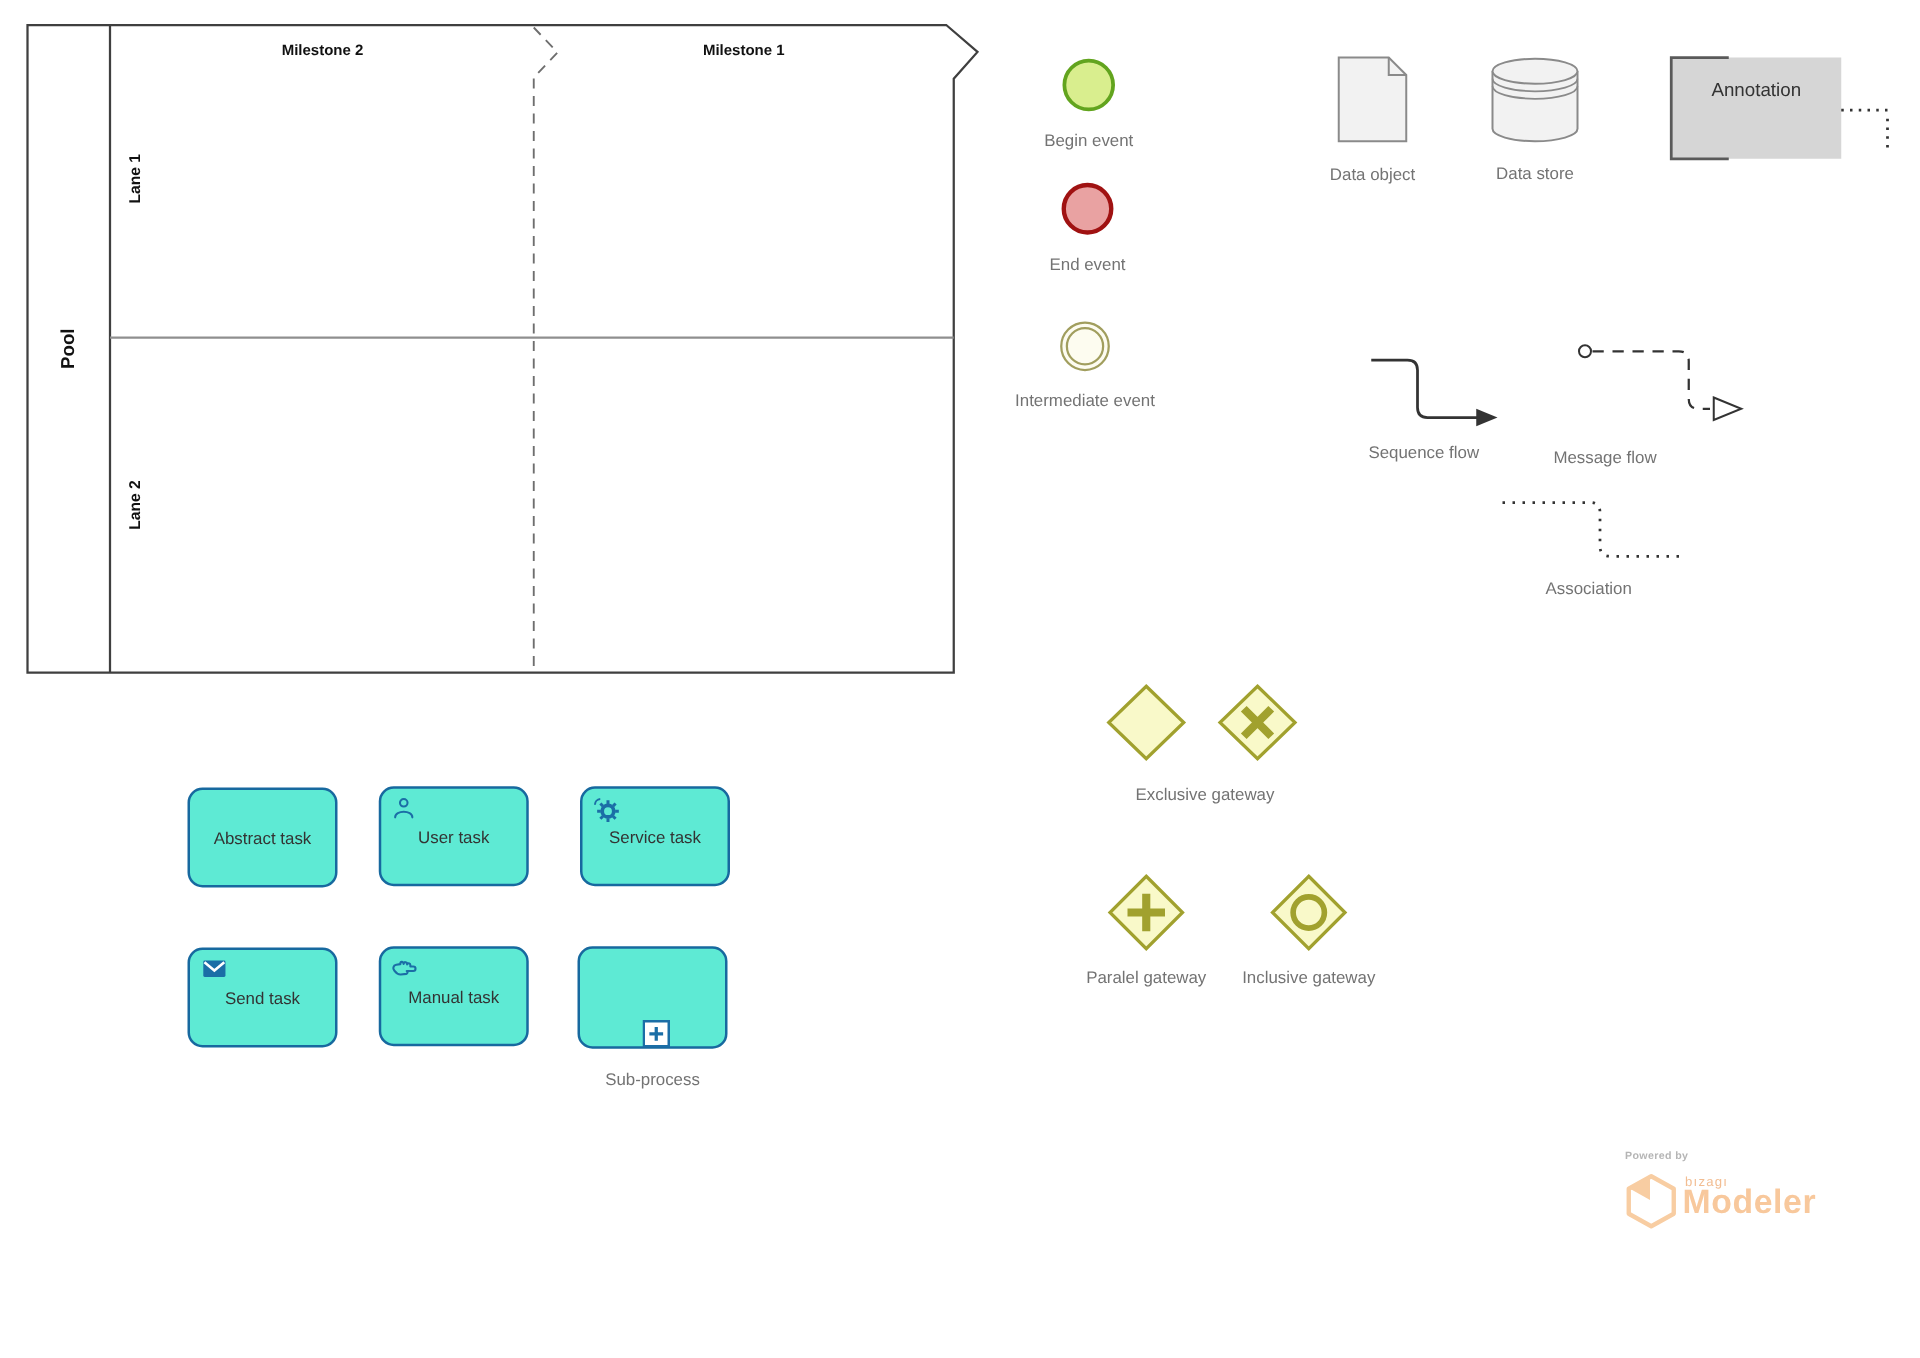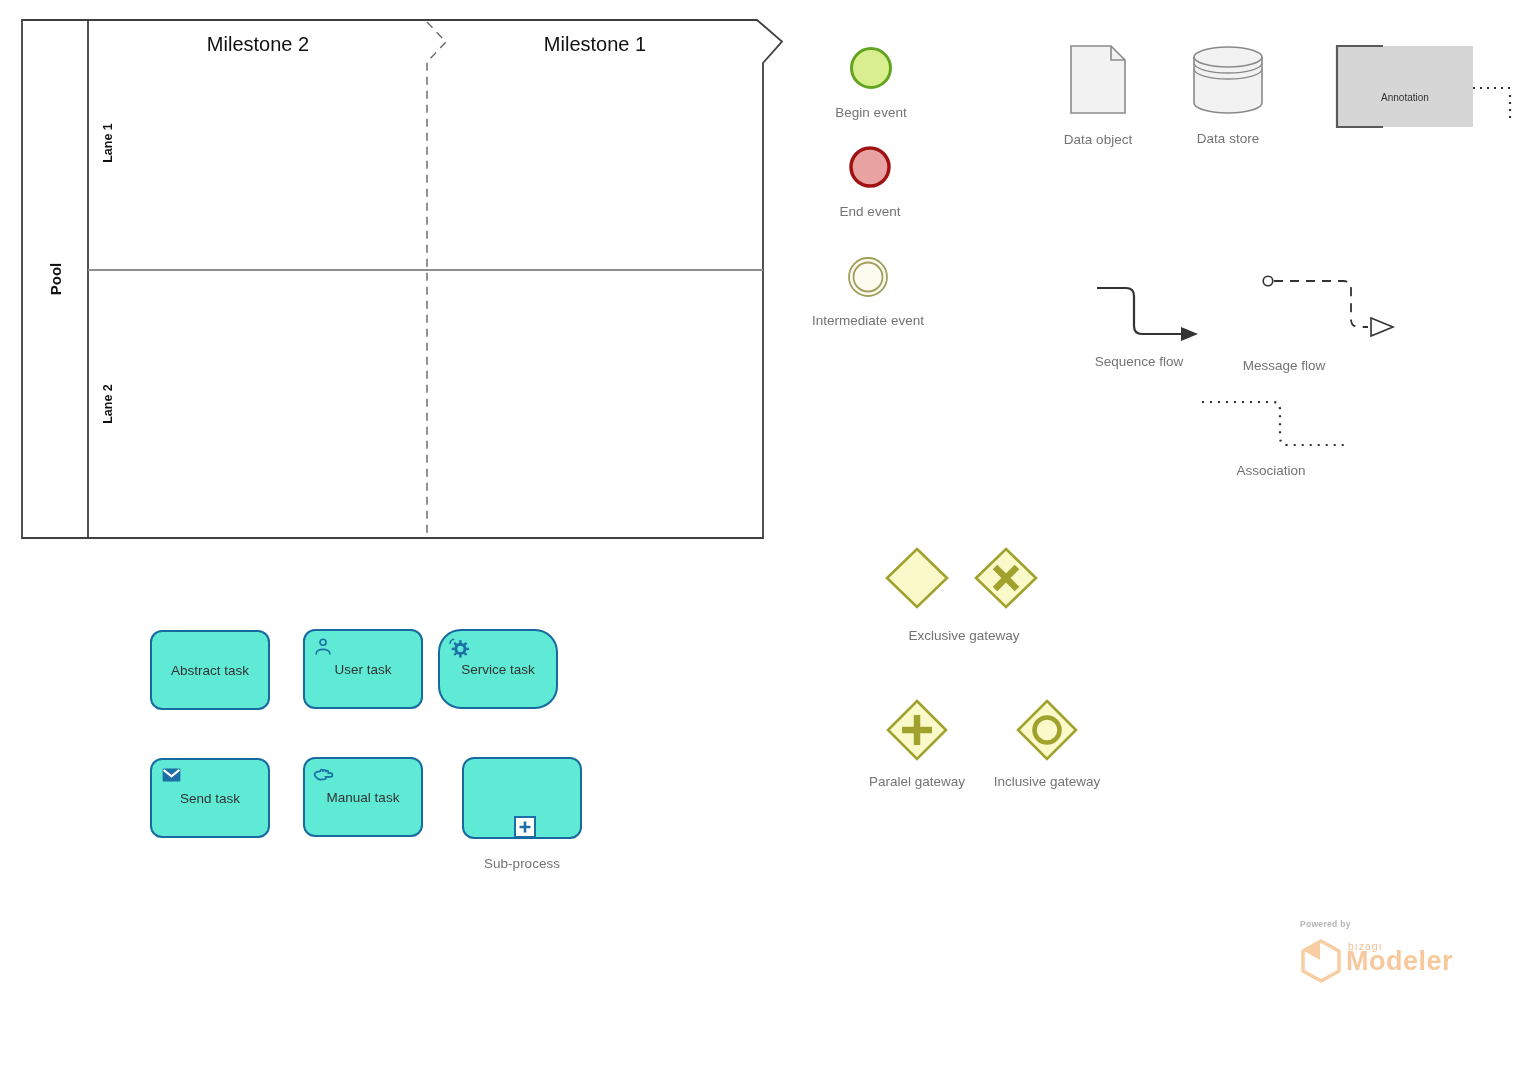--- a/index.html
+++ b/index.html
@@ -5,30 +5,30 @@
   html,body{margin:0;padding:0;background:#fff;}
   .canvas{position:relative;width:1536px;height:1086px;background:#fff;overflow:hidden;
           font-family:"Liberation Sans",sans-serif;color:#2e2e2e;}
   svg.layer{position:absolute;left:0;top:0;}
   .lbl{position:absolute;transform:translateX(-50%);white-space:nowrap;
        font-size:13.5px;color:#737373;}
   .vlabel{position:absolute;transform:translate(-50%,-50%) rotate(-90deg);
           font-weight:bold;color:#111;white-space:nowrap;}
   .pool-title{font-size:15px;}
   .lane-label{font-size:12.5px;}
-  .mlabel{position:absolute;transform:translateX(-50%);font-weight:normal;
-          font-size:20px;color:#111;white-space:nowrap;}
+  .mlabel{position:absolute;transform:translateX(-50%);font-weight:bold;
+          font-size:12px;color:#111;white-space:nowrap;}
   .task{position:absolute;width:120px;height:80px;border:2.5px solid #17699f;
         border-radius:12px;background:#5eead4;box-sizing:border-box;
         display:flex;align-items:center;justify-content:center;}
   .task .tlabel{font-size:13.5px;color:#333;}
   .task .ticon{position:absolute;left:7px;top:5px;}
   .plusbox{position:absolute;left:50px;top:57px;}
-  .annotation-text{position:absolute;left:1337px;top:57px;width:136px;height:81px;
-        display:flex;align-items:center;justify-content:center;font-size:10px;color:#333;}
+  .annotation-text{position:absolute;left:1337px;top:32px;width:136px;height:81px;
+        display:flex;align-items:center;justify-content:center;font-size:15px;color:#333;}
   .powered{position:absolute;left:1300px;top:919px;font-size:8.5px;font-weight:600;
         color:#b5b5b5;letter-spacing:.3px;}
   .brand-small{position:absolute;left:1348px;top:940px;font-size:10.5px;color:#f2bd92;
         letter-spacing:1px;}
   .brand-big{position:absolute;left:1346px;top:946px;font-size:27px;font-weight:600;
         color:#f8c89c;letter-spacing:.5px;}
 </style>
 </head>
 <body>
 
@@ -131,21 +131,21 @@
   <div class="task" style="left:303px;top:629px;">
     <span class="ticon">
       <svg width="22" height="22" viewBox="0 0 24 24" fill="none" stroke="#1b6ea6" stroke-width="1.8" stroke-linecap="round">
         <circle cx="12" cy="6.8" r="3.3"></circle>
         <path d="M4.5,19.5 C4.5,13 19.5,13 19.5,19.5"></path>
       </svg>
     </span>
     <span class="tlabel">User task</span>
   </div>
 
-  <div class="task" style="left:438px;top:629px;border-radius:23px;">
+  <div class="task" style="left:464px;top:629px;">
     <span class="ticon">
       <svg width="24" height="24" viewBox="0 0 26 26" fill="none" stroke="#1b6ea6">
         <circle cx="14.5" cy="14" r="5" stroke-width="3.2"></circle>
         <g stroke-width="2.6">
           <line x1="14.5" y1="4.6" x2="14.5" y2="7.8"></line>
           <line x1="14.5" y1="20.2" x2="14.5" y2="23.4"></line>
           <line x1="5.1" y1="14" x2="8.3" y2="14"></line>
           <line x1="20.7" y1="14" x2="23.9" y2="14"></line>
           <line x1="7.9" y1="7.4" x2="10.1" y2="9.6"></line>
           <line x1="18.9" y1="18.4" x2="21.1" y2="20.6"></line>

